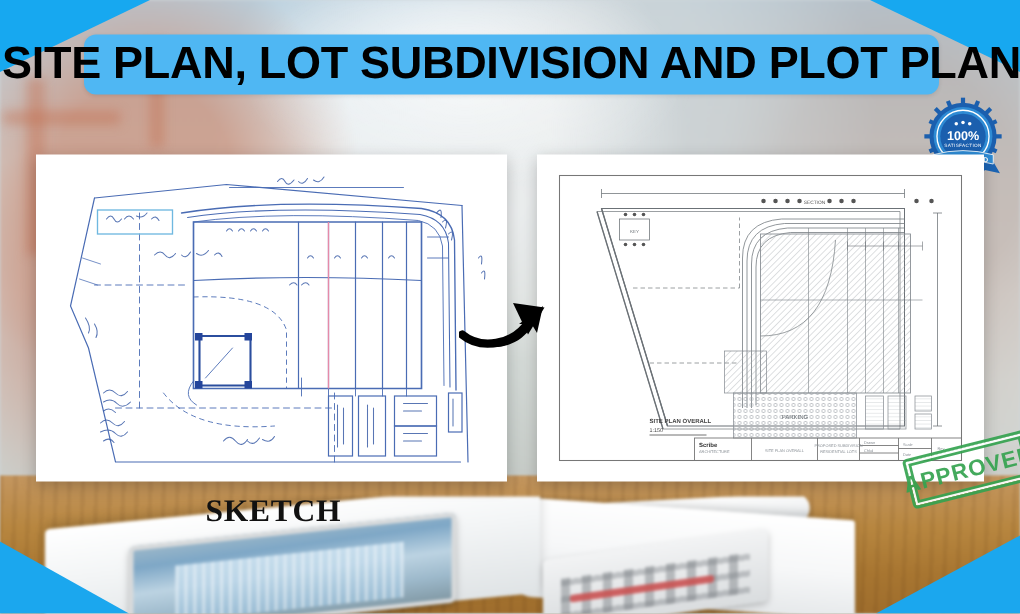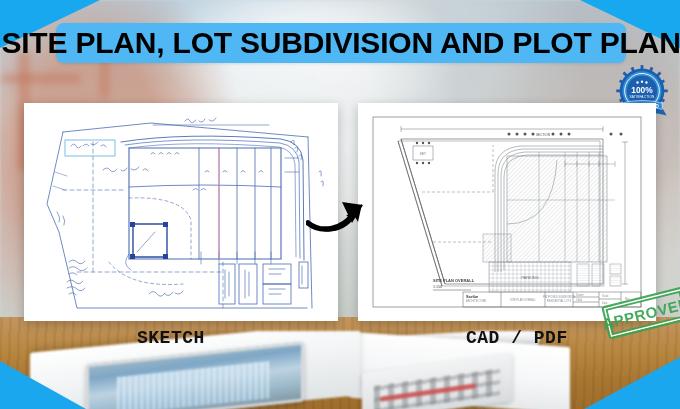--- a/index.html
+++ b/index.html
@@ -180,24 +180,24 @@
   .panel-inner { position:absolute; inset: 9px; }
 
   
   .sketch-svg, .cad-svg { display:block; width:100%; height:100%; }
 
   
   .caption {
     position: absolute;
     font-weight: 700;
     color: #111111;
-    font-size: 18px;
+    font-size: 21px;
     letter-spacing: .5px;
     white-space: nowrap;
-    font-family: Liberation Mono, monospace;
+    font-family: Liberation Serif, serif;
   }
   .caption-sketch { left: 137px; top: 328px; }
   .caption-cad    { left: 466px; top: 328px; }
 
   
   .stamp {
     position: absolute;
     left: 604px; top: 296px;
     width: 84px; height: 34px;
     transform: rotate(-14deg);
@@ -514,19 +514,18 @@
 
   <div class="arrow">
     <svg viewBox="0 0 60 42" aria-hidden="true">
       <path d="M3 28 C14 36 34 36 46 20 L40 20 L56 8 L52 26 L49 21 C37 40 13 38 3 28 Z" fill="#000000"></path>
       <path d="M2 27 C14 37 36 35 47 18" fill="none" stroke="#000000" stroke-width="5.5" stroke-linecap="round"></path>
       <path d="M36 6 L57 9 L46 27 Z" fill="#000000"></path>
     </svg>
   </div>
 
   <div class="caption caption-sketch">SKETCH</div>
-  <div class="caption caption-cad">CAD / PDF</div>
 
   <div class="stamp">
     <div class="stamp-inner">APPROVED</div>
   </div>
 
 </div>
 
 </body></html>

